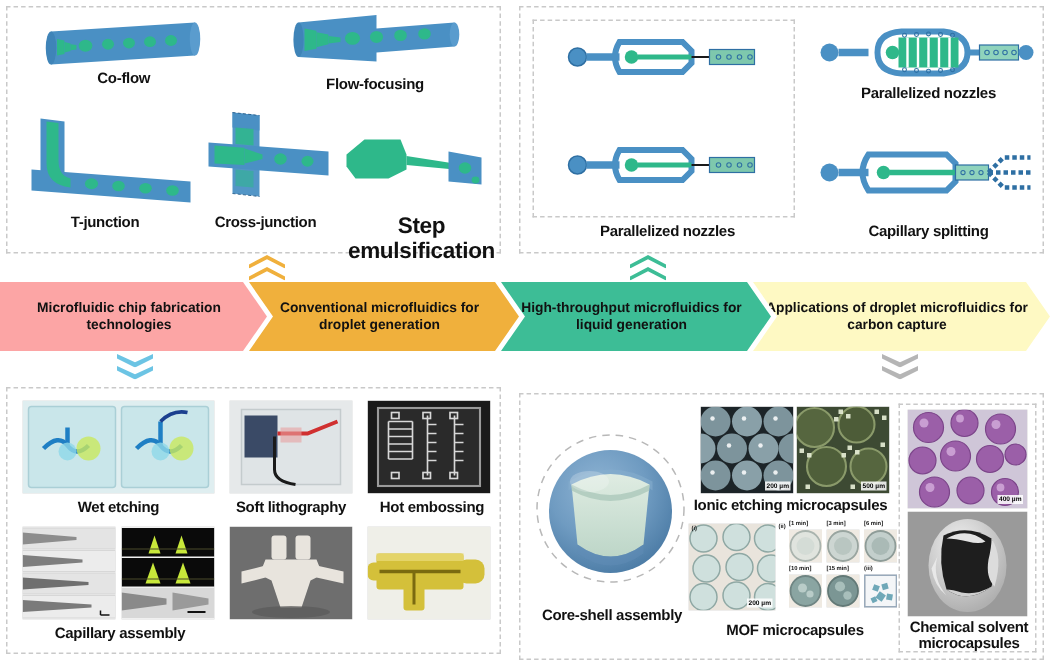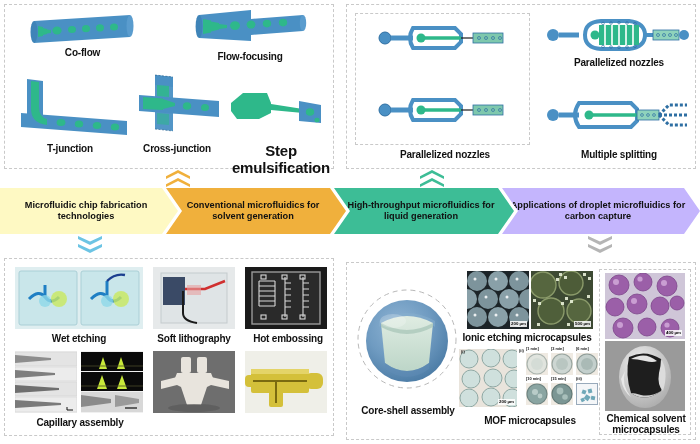--- a/index.html
+++ b/index.html
@@ -29,27 +29,27 @@
   }
 
   
   .banner { position: absolute; left: 0; top: 188px; width: 700px; height: 46px; }
   .arrow {
     position: absolute; top: 0; height: 46px;
     display: flex; align-items: center; justify-content: center;
     color: #111; font-weight: bold; font-size: 9.2px;
     text-align: center; line-height: 1.2; padding: 0 14px 0 8px;
   }
-  .a1 { background: #fef9c3; clip-path: polygon(0 0, calc(100% - 16px) 0, 100% 50%, calc(100% - 16px) 100%, 0 100%); }
+  .a1 { background: #fca5a5; clip-path: polygon(0 0, calc(100% - 16px) 0, 100% 50%, calc(100% - 16px) 100%, 0 100%); }
   .a2, .a3, .a4 {
     clip-path: polygon(0 0, calc(100% - 16px) 0, 100% 50%, calc(100% - 16px) 100%, 0 100%, 16px 50%);
   }
   .a2 { background: #f0b03c; }
   .a3 { background: #3dbd96; }
-  .a4 { background: #c4b5fd; }
+  .a4 { background: #fef9c3; }
 
   
   .chev { position: absolute; width: 24px; height: 22px; }
   .chev i {
     position: absolute; left: 0; width: 24px; height: 9px;
     background: currentColor;
     clip-path: polygon(0 0, 50% 62%, 100% 0, 100% 33%, 50% 100%, 0 33%);
   }
   .chev i:nth-child(1) { top: 0; }
   .chev i:nth-child(2) { top: 8px; }
@@ -260,38 +260,38 @@
             <circle cx="97" cy="20" r="1.4"></circle>
               <circle cx="103" cy="20" r="1.4"></circle>
               <circle cx="109" cy="20" r="1.4"></circle>
           </g>
           <path d="M114,20 L124,10 L142,10" fill="none" stroke="#2e6fa3" stroke-width="3" stroke-dasharray="3,2"></path>
           <path d="M114,20 L124,20 L142,20" fill="none" stroke="#2e6fa3" stroke-width="3" stroke-dasharray="3,2"></path>
           <path d="M114,20 L124,30 L142,30" fill="none" stroke="#2e6fa3" stroke-width="3" stroke-dasharray="3,2"></path>
         </g>
       </svg>
     </div>
-    <div class="cap" style="left:198px; top:144px; width:148px; font-size:10px;">Multiple splitting</div>
+    <div class="cap" style="left:198px; top:144px; width:148px; font-size:10px;">Capillary splitting</div>
   </div>
 
   <div class="chev up" style="left:166px; top:170px; color:#f0b03c;">
       <i></i>
       <i></i>
     </div>
   <div class="chev up" style="left:420px; top:170px; color:#3dbd96;">
       <i></i>
       <i></i>
     </div>
 
   <div class="banner">
     <div class="arrow a1" style="left:0px; width:178px;">
       <span>Microfluidic chip fabrication technologies</span>
     </div>
     <div class="arrow a2" style="left:166px; width:180px;">
-      <span>Conventional microfluidics for solvent generation</span>
+      <span>Conventional microfluidics for droplet generation</span>
     </div>
     <div class="arrow a3" style="left:334px; width:180px;">
       <span>High-throughput microfluidics for liquid generation</span>
     </div>
     <div class="arrow a4" style="left:502px; width:198px;">
       <span>Applications of droplet microfluidics for carbon capture</span>
     </div>
   </div>
 
   <div class="chev" style="left:78px; top:236px; color:#6cc4e4;">

